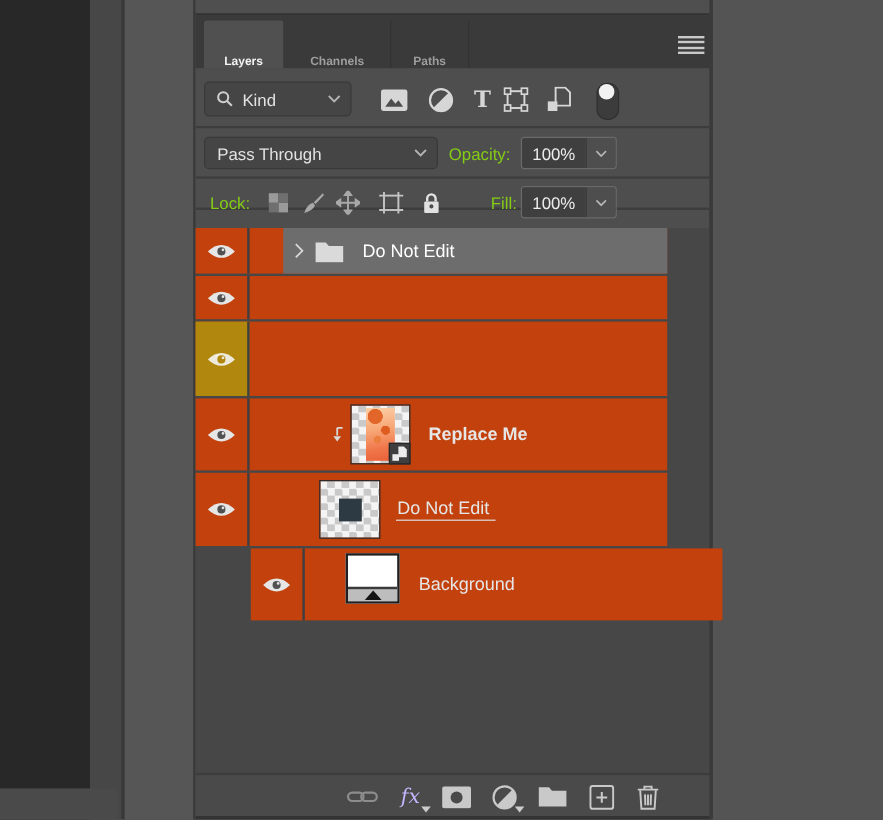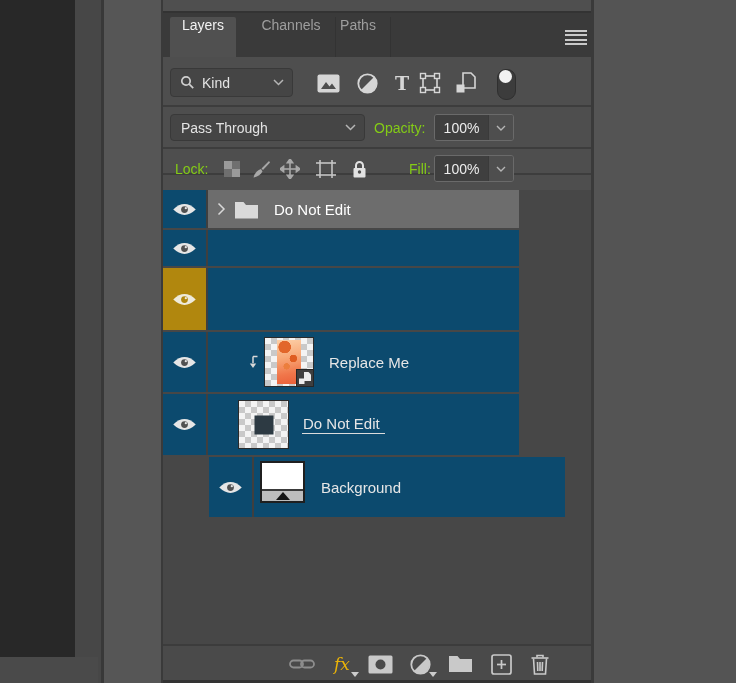--- a/index.html
+++ b/index.html
@@ -14,22 +14,22 @@
   .strip2{left:104px;top:0;width:57px;height:683px;background:#565656;}
   .left-bottom{left:0;top:657px;width:98px;height:26px;background:#4a4a4a;}
   .right-area{left:594px;top:0;width:142px;height:683px;background:#545454;}
 
   
   .panel{left:161px;top:0;width:433px;height:683px;background:#4e4e4e;
          border-left:2px solid #3a3a3a;border-right:3px solid #3a3a3a;box-sizing:border-box;}
   .top-sliver{left:0;top:0;width:428px;height:11px;background:#4f4f4f;border-bottom:2px solid #333;}
 
   .tabbar{left:0;top:13px;width:428px;height:44px;background:#3a3a3a;}
-  .tab{position:absolute;top:4px;height:40px;display:flex;align-items:flex-start;justify-content:center;
-       font-size:14px;font-weight:400;color:#9e9e9e;box-sizing:border-box;cursor:default;}
+  .tab{position:absolute;top:4px;height:40px;display:flex;align-items:flex-end;justify-content:center;
+       font-size:10px;font-weight:700;color:#9e9e9e;box-sizing:border-box;cursor:default;}
   .tab.active{background:#505050;color:#f2f2f2;border-radius:2px 2px 0 0;}
   .tab.inactive{border-right:1px solid #333;}
   .hamburger{position:absolute;left:402px;top:17px;width:22px;height:15px;
              display:flex;flex-direction:column;justify-content:space-between;}
   .hamburger i{display:block;height:2px;background:#c9c9c9;}
 
   .ctl-row{left:0;width:428px;background:#4e4e4e;box-sizing:border-box;border-bottom:2px solid #3d3d3d;}
   .filter-row{top:57px;height:50px;padding-left:18px;}
   .blend-row{top:107px;height:42px;}
   .lock-row{top:149px;height:26px;}
@@ -49,21 +49,21 @@
   .ficon{position:absolute;top:14px;width:24px;height:24px;display:flex;align-items:center;justify-content:center;}
   .licon{position:absolute;top:9px;width:22px;height:22px;display:flex;align-items:center;justify-content:center;}
 
   .toggle-pill{position:absolute;left:334px;top:12px;width:17px;height:29px;background:#3c3c3c;
                border-radius:9px;border:1px solid #2f2f2f;}
   .toggle-pill .knob{position:absolute;left:1px;top:0px;width:13px;height:13px;background:#f2f2f2;
                border-radius:50%;}
 
   
   .viewport{left:0;top:190px;width:428px;height:454px;background:#474747;}
-  .lrow{position:absolute;left:0;width:356px;background:#0c4a6e;display:flex;}
+  .lrow{position:absolute;left:0;width:393px;background:#c2410c;display:flex;gap:28px;}
   .eyecell{width:43px;border-right:2px solid #3f3f3f;display:flex;align-items:center;justify-content:center;flex:none;}
   .eyecell.yellow{background:#b1870e;}
   .rcontent{flex:1;display:flex;align-items:center;position:relative;}
   .lrow.selected .rcontent{background:#6d6d6d;}
   .lname{color:#e6e6e6;font-size:15px;}
   .lrow.selected .lname{color:#ffffff;}
   .lname.underlined{border-bottom:1px solid #dcdcdc;padding:0 5px 1px 1px;}
   .pupil{fill:#515151;}
   .yellow .pupil{fill:#b1870e;}
 
@@ -81,21 +81,21 @@
          width:19px;height:19px;background:#2d3a43;}
   .bg-thumb{position:absolute;width:45px;height:42px;background:#ffffff;border:2px solid #1f1f1f;box-sizing:border-box;}
   .bg-thumb .bar{position:absolute;left:0;right:0;bottom:0;height:10px;background:#bdbdbd;border-top:2px solid #3a3a3a;}
   .bg-thumb .tri{position:absolute;left:50%;bottom:1px;transform:translateX(-50%);
          width:0;height:0;border-left:7px solid transparent;border-right:7px solid transparent;border-bottom:8px solid #141414;}
 
   
   .footer{left:0;top:644px;width:428px;height:36px;background:#4a4a4a;border-top:2px solid #3c3c3c;}
   .footer-bottom{left:0;top:680px;width:428px;height:3px;background:#333;}
   .bicon{position:absolute;top:6px;width:26px;height:24px;display:flex;align-items:center;justify-content:center;}
-  .fx-text{font-family:"DejaVu Serif",serif;font-style:italic;font-size:17px;color:#eab308;line-height:1;text-align:center;}
+  .fx-text{font-family:"DejaVu Serif",serif;font-style:italic;font-size:17px;color:#c4b5fd;line-height:1;text-align:center;}
   .mini-tri{position:absolute;right:-4px;bottom:-1px;width:0;height:0;
             border-left:4px solid transparent;border-right:4px solid transparent;border-top:5px solid #cccccc;}
   .serif-T{font-family:"DejaVu Serif",serif;font-size:19px;font-weight:700;color:#d6d6d6;line-height:1;}
 </style>
 </head>
 <body>
 
 <div class="screen">
 
   <div class="abs left-dark"></div>
@@ -106,21 +106,21 @@
   <div class="abs right-area"></div>
 
   <div class="abs panel">
 
     <div class="abs top-sliver"></div>
 
     <div class="abs tabbar">
       <div class="tab active" style="left:7px;width:66px;">
           <span>Layers</span>
         </div>
-      <div class="tab inactive" style="left:84px;width:89px;">
+      <div class="tab inactive" style="left:74px;width:89px;">
           <span>Channels</span>
         </div>
       <div class="tab inactive" style="left:163px;width:65px;">
           <span>Paths</span>
         </div>
       <div class="hamburger">
           <i></i>
           <i></i>
           <i></i>
           <i></i>
@@ -317,21 +317,21 @@
           </span>
           <span class="checker" style="margin-left:5px;width:50px;height:50px;display:block;">
             <span class="jelly"></span>
             <span class="so-badge">
               <svg width="16" height="16" viewBox="0 0 16 16">
                   <rect x="2" y="8.5" width="5.5" height="5.5" fill="#ececec"></rect>
                   <path d="M7,2 h4.5 l2.5,2.5 V11 H7 Z" fill="#ececec"></path>
                 </svg>
             </span>
           </span>
-          <span class="lname" style="margin-left:15px;">Replace Me</span>
+          <span class="lname" style="margin-left:15px;font-weight:bold;">Replace Me</span>
         </div>
       </div>
 
       <div class="lrow" style="top:204px;height:61px;">
         <div class="eyecell">
           <svg width="25" height="15" viewBox="0 0 26 16">
               <path d="M1,8 Q13,-3.5 25,8 Q13,19.5 1,8 Z" fill="#e6e6e6"></path>
               <circle class="pupil" cx="13" cy="8" r="3.6"></circle>
               <circle cx="14.4" cy="6.6" r="1.2" fill="#e6e6e6"></circle>
             </svg>

